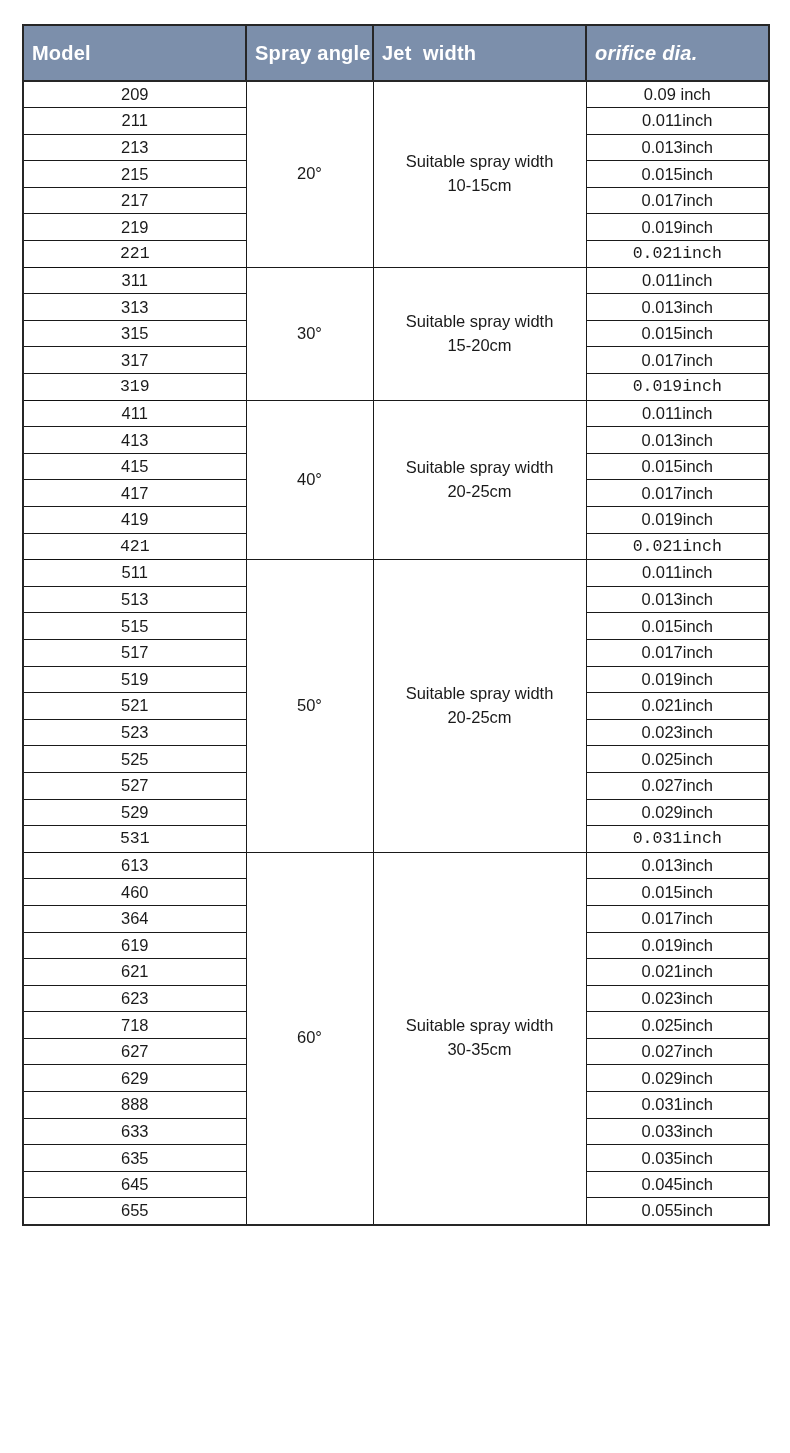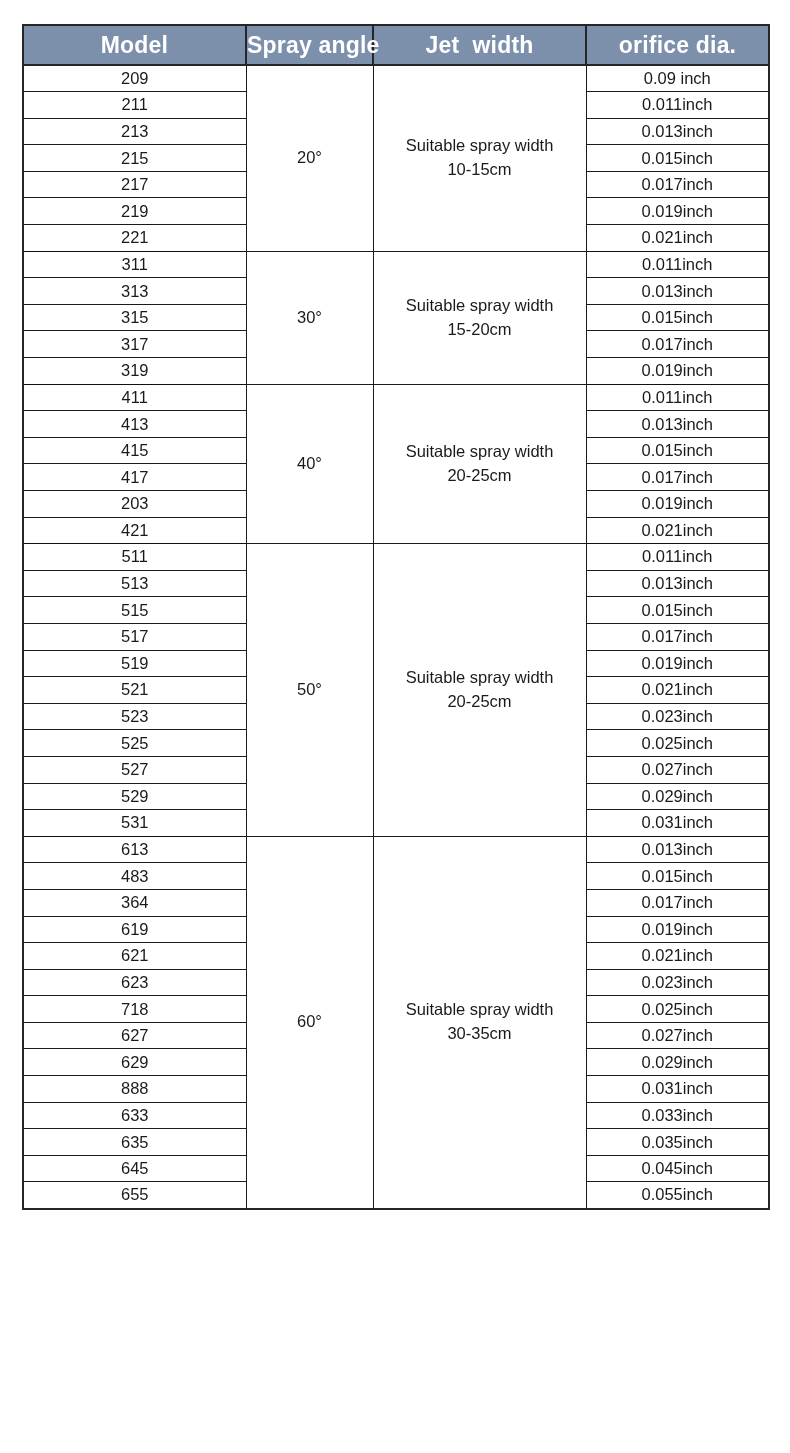--- a/index.html
+++ b/index.html
@@ -39,31 +39,31 @@
 
   table.spec-table col.c-model     { width: 223px; }
   table.spec-table col.c-angle     { width: 127px; }
   table.spec-table col.c-jet       { width: 213px; }
   table.spec-table col.c-orifice   { width: 183px; }
 
   thead th {
     background: #7c8fab;
     color: #ffffff;
     font-weight: 700;
-    font-size: 23px;
+    font-size: 20px;
     height: 38px;
     line-height: 38px;
-    padding: 0;
-    text-align: center;
+    padding: 8px;
+    text-align: left;
     letter-spacing: 0.2px;
     border-right: 2px solid #262626;
     border-bottom: 2.5px solid #262626;
     white-space: pre;
   }
-  thead th:last-child { border-right: none; }
+  thead th:last-child { border-right: none; font-style: italic; }
 
   tbody td {
     height: 26.6px;
     padding: 0 2px;
     text-align: center;
     vertical-align: middle;
     font-size: 16.5px;
     color: #1a1a1a;
     background: #ffffff;
     border-right: 1.6px solid #1a1a1a;
@@ -80,20 +80,21 @@
     line-height: 1.45;
     border-bottom: 1.6px solid #1a1a1a;
   }
   td.merged.jet {
     padding: 0 10px;
   }
 
   
   tr.group-end td {
     border-bottom: 1.8px solid #111111;
+    font-family: Liberation Mono, monospace;
   }
 
   .jet-line { display: block; }
 </style>
 </head>
 <body>
 
 <div class="page">
   <div class="table-wrap">
     <table class="spec-table">
@@ -185,21 +186,21 @@
           </tr>
           <tr>
             <td>415</td>
             <td>0.015inch</td>
           </tr>
           <tr>
             <td>417</td>
             <td>0.017inch</td>
           </tr>
           <tr>
-            <td>203</td>
+            <td>419</td>
             <td>0.019inch</td>
           </tr>
           <tr class="group-end">
             <td>421</td>
             <td>0.021inch</td>
           </tr>
           <tr>
             <td>511</td>
             <td class="merged angle" rowspan="11">50°</td>
             <td class="merged jet" rowspan="11">
@@ -251,21 +252,21 @@
           <tr>
             <td>613</td>
             <td class="merged angle" rowspan="14">60°</td>
             <td class="merged jet" rowspan="14">
               <span class="jet-line">Suitable spray width</span>
               <span class="jet-line">30-35cm</span>
             </td>
             <td>0.013inch</td>
           </tr>
           <tr>
-            <td>483</td>
+            <td>460</td>
             <td>0.015inch</td>
           </tr>
           <tr>
             <td>364</td>
             <td>0.017inch</td>
           </tr>
           <tr>
             <td>619</td>
             <td>0.019inch</td>
           </tr>

